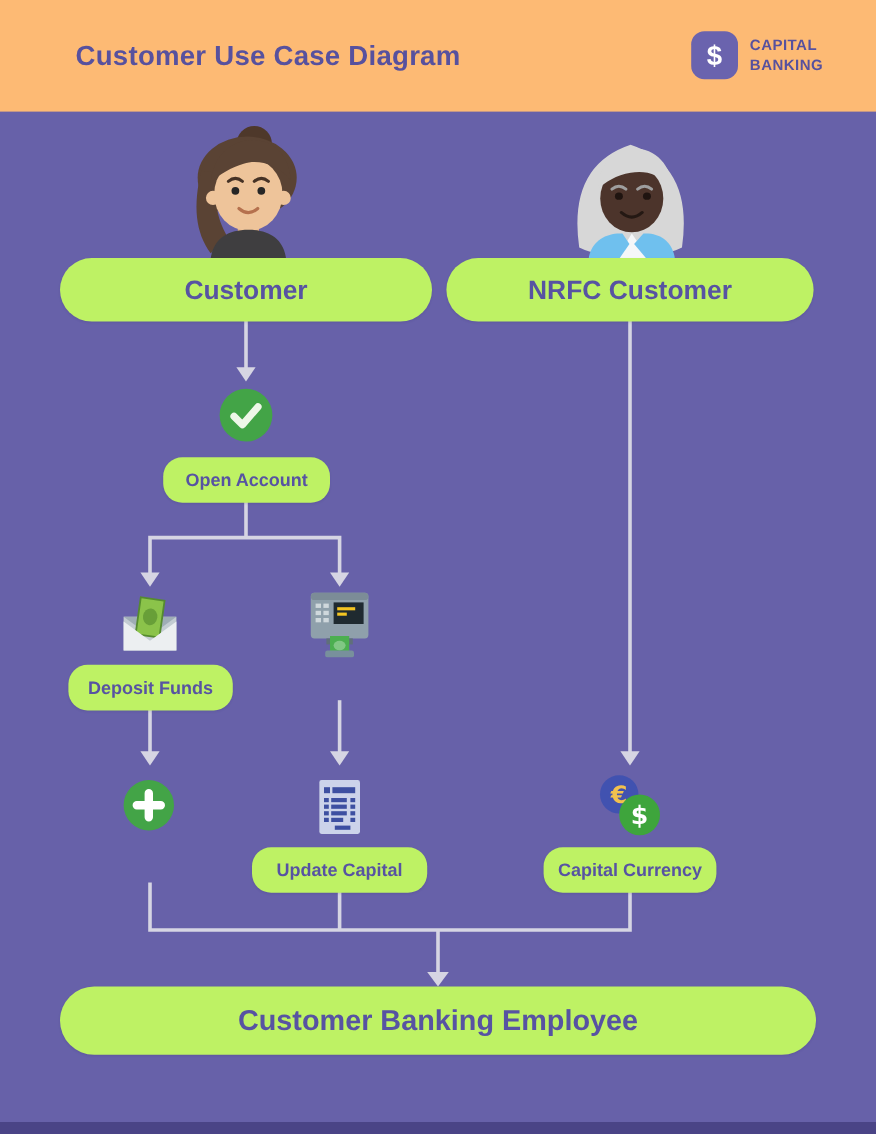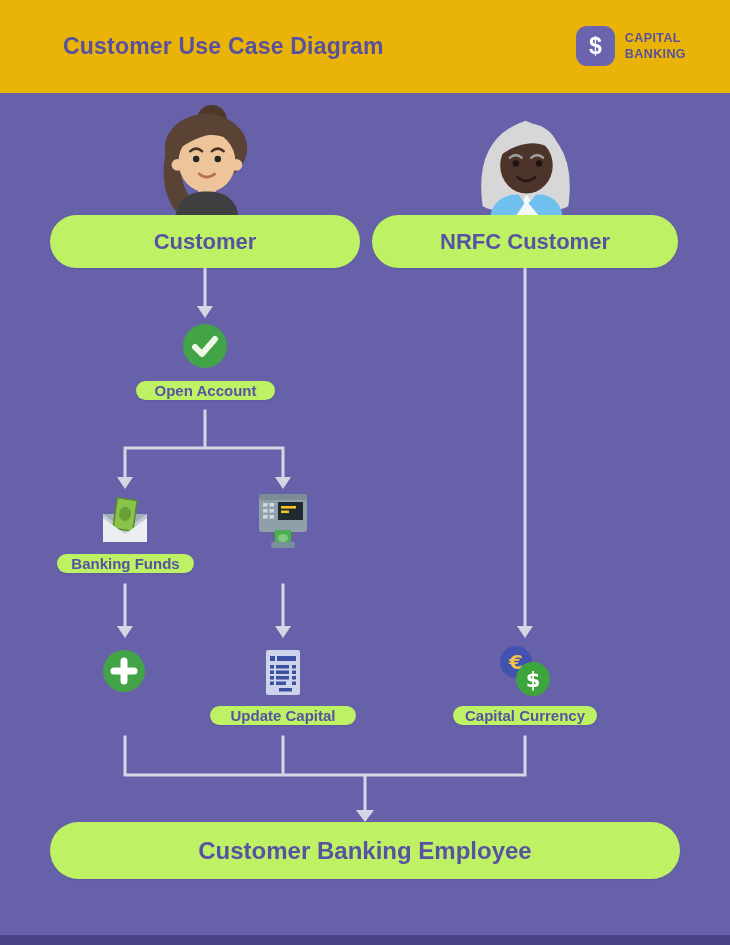--- a/index.html
+++ b/index.html
@@ -1,36 +1,36 @@
 <!DOCTYPE html>
 <html><head>
 <meta charset="utf-8">
 <style>
   html,body{margin:0;padding:0;}
   body{font-family:"Liberation Sans", sans-serif;}
   .page{position:relative;width:730px;height:945px;background:#6761a9;overflow:hidden;}
 
   
-  .header{position:absolute;left:0;top:0;width:730px;height:93px;background:#eab308;}
+  .header{position:absolute;left:0;top:0;width:730px;height:93px;background:#fdba74;}
   .title{position:absolute;left:63px;top:0;height:93px;display:flex;align-items:center;
          font-size:23px;font-weight:600;color:#57519e;letter-spacing:.2px;}
   .logo{position:absolute;right:44px;top:26px;display:flex;align-items:center;gap:10px;}
   .logo-tile{width:39px;height:40px;border-radius:11px;background:#6a63ae;display:flex;
              align-items:center;justify-content:center;color:#ffffff;font-size:23px;font-weight:700;}
   .logo-text{display:flex;flex-direction:column;justify-content:center;color:#57519e;
              font-size:12.5px;font-weight:700;line-height:1.3;letter-spacing:.4px;}
 
   
   .wires{position:absolute;left:0;top:0;width:730px;height:945px;pointer-events:none;z-index:1;}
 
   
   .pill{position:absolute;background:#bef264;display:flex;align-items:center;justify-content:center;
         color:#5753a2;z-index:2;box-shadow:0 1px 2px rgba(40,35,90,.12);}
   .pill-lg{height:53px;border-radius:27px;font-size:22px;font-weight:600;}
-  .pill-sm{height:19px;border-radius:16px;font-size:15px;font-weight:600;}
+  .pill-sm{height:38px;border-radius:16px;font-size:15px;font-weight:600;}
   .pill-xl{height:57px;border-radius:29px;font-size:24px;font-weight:600;}
 
   .abs{position:absolute;}
   .icon{z-index:2;}
   .avatar{z-index:1;}
 
   .footer-bar{position:absolute;left:0;top:935px;width:730px;height:10px;background:#4a4486;z-index:3;}
 </style>
 </head>
 <body>
@@ -119,21 +119,21 @@
   <svg class="abs icon" style="left:101px;top:496px" width="48" height="48" viewBox="0 0 48 48">
     <polygon points="2,18 46,18 46,46 2,46" fill="#c3ccd2"></polygon>
     <polygon points="2,18 24,34 46,18" fill="#9fadb6"></polygon>
     <g transform="rotate(8 24 19)">
       <rect x="14" y="3" width="20" height="31" fill="#8bc34a" stroke="#558b2f" stroke-width="1.5"></rect>
       <ellipse cx="24" cy="18" rx="6" ry="7" fill="#689f38"></ellipse>
     </g>
     <polygon points="2,22 24,38 46,22 46,46 2,46" fill="#eceff1"></polygon>
   </svg>
   <div class="pill pill-sm" style="left:57px;top:554px;width:137px">
-    <span>Banking Funds</span>
+    <span>Deposit Funds</span>
   </div>
 
   <svg class="abs icon" style="left:258px;top:493px" width="50" height="55" viewBox="0 0 50 55">
     <rect x="1" y="1" width="48" height="38" rx="3" fill="#8fa0ab"></rect>
     <rect x="1" y="1" width="48" height="6" rx="3" fill="#7c8c97"></rect>
     <rect x="20" y="9" width="25" height="18" fill="#1f2a30"></rect>
     <rect x="23" y="13" width="15" height="2.6" fill="#f4c522"></rect>
     <rect x="23" y="17.5" width="8" height="2.6" fill="#f4c522"></rect>
     <g fill="#cfd8dc">
       <rect x="5" y="10" width="4.5" height="3.6"></rect>

